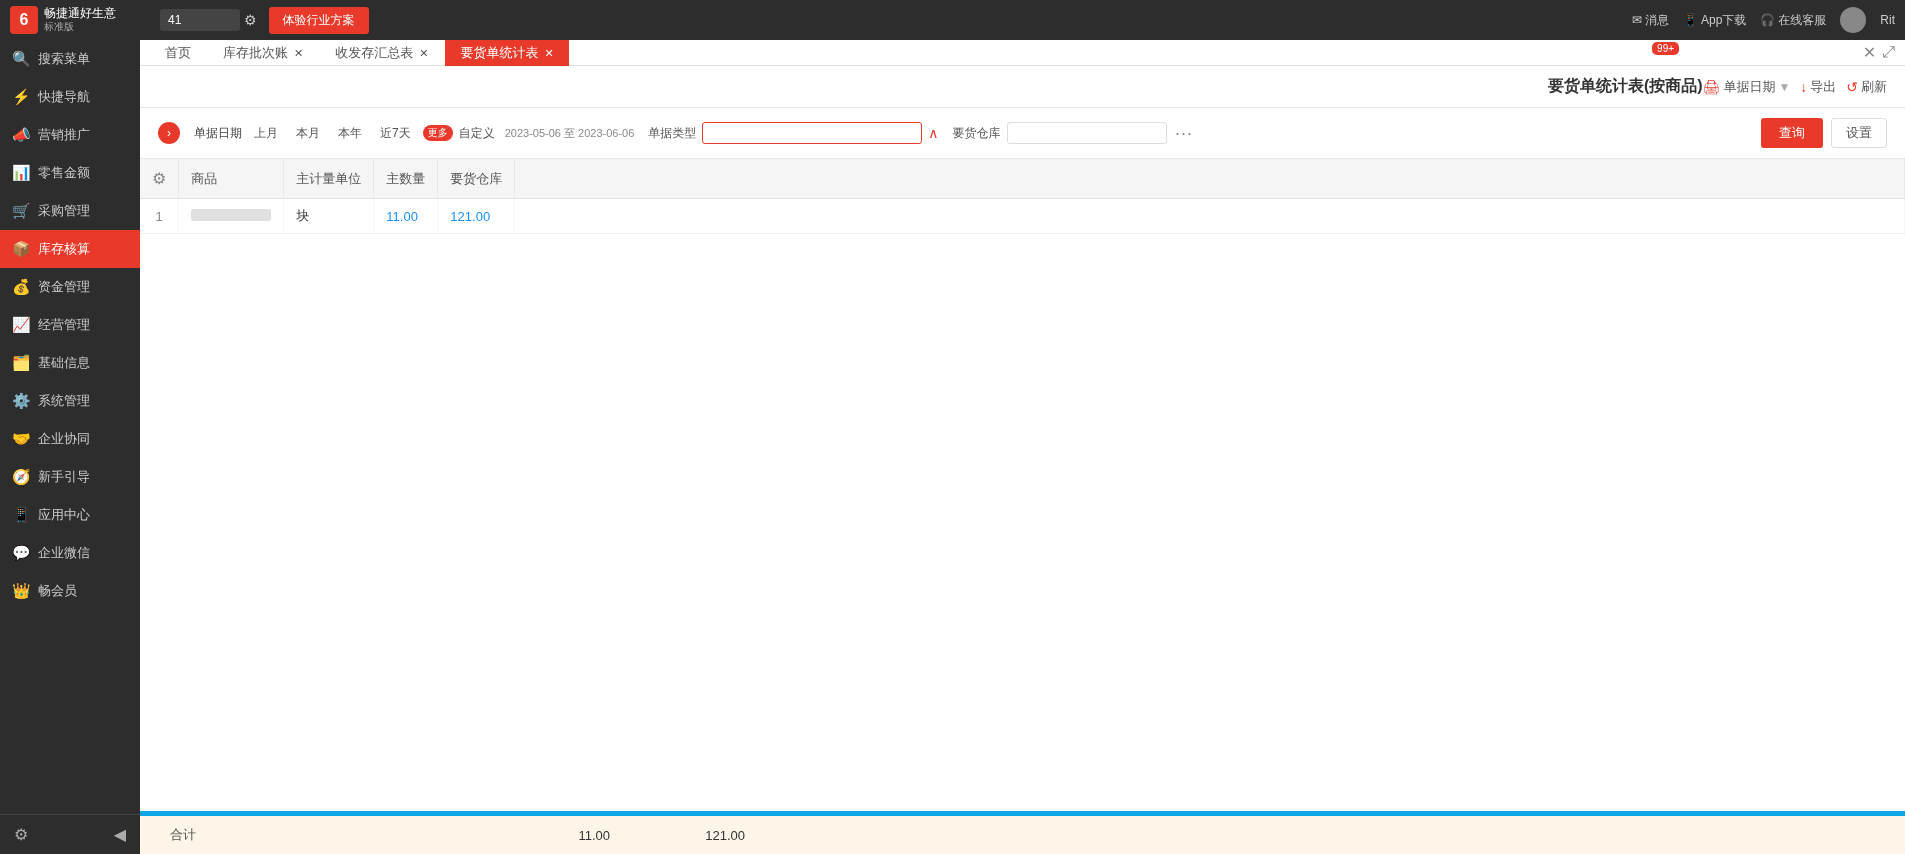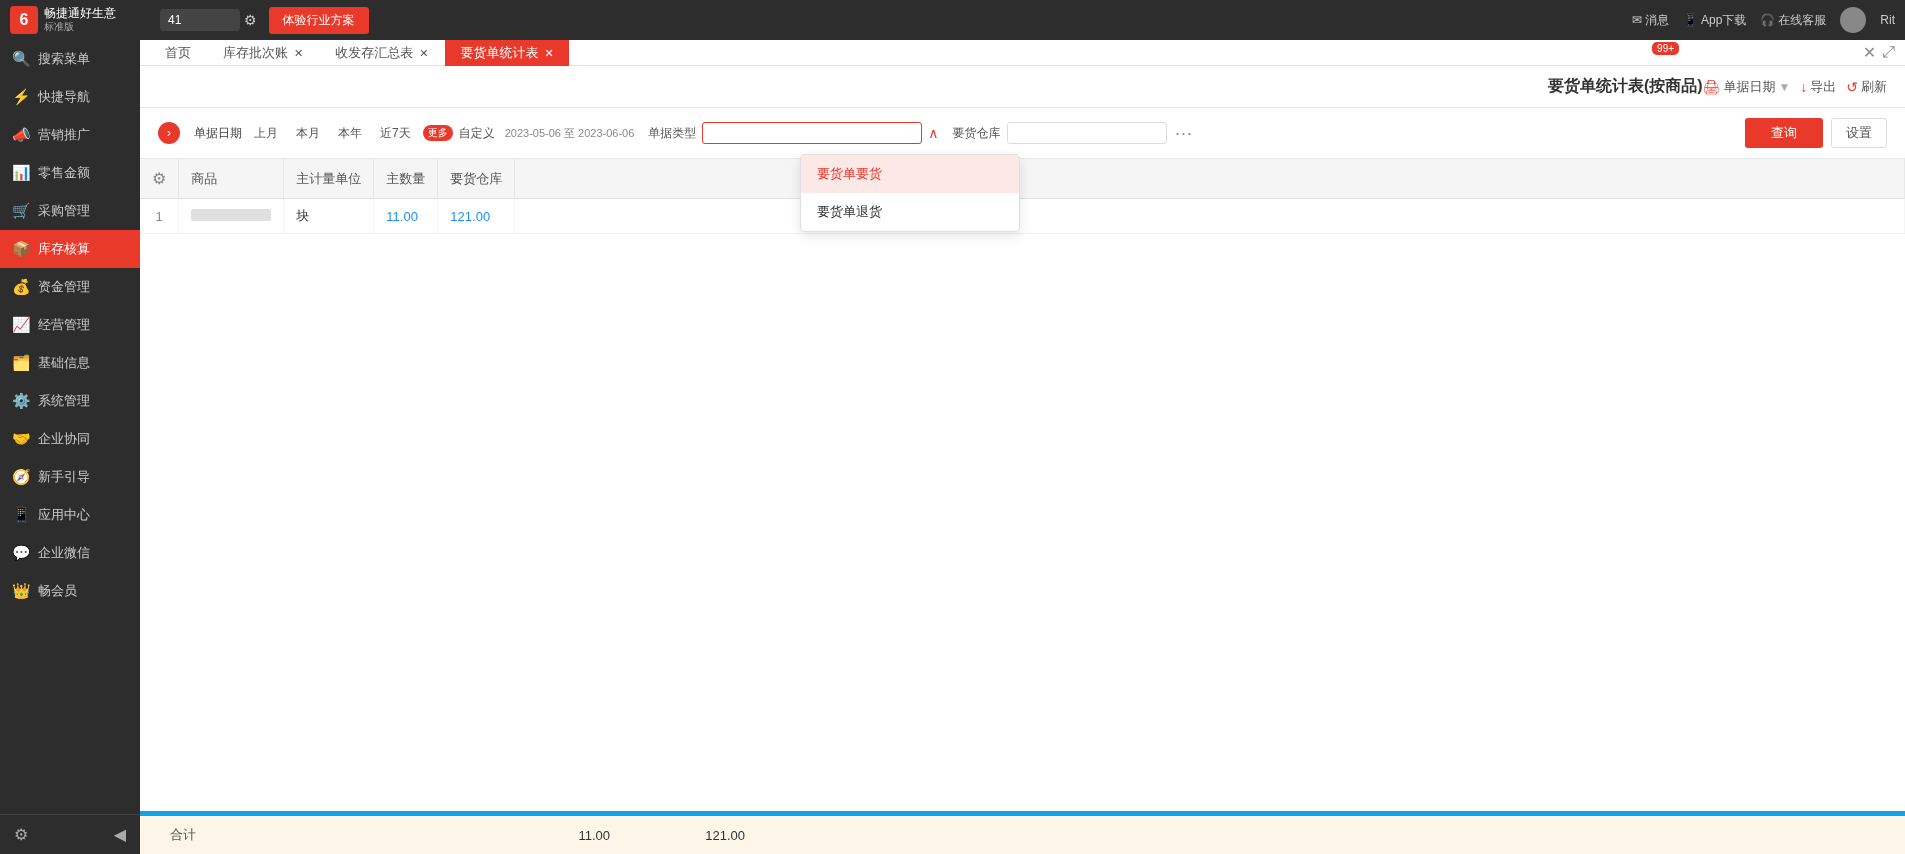--- a/index.html
+++ b/index.html
@@ -185,21 +185,21 @@
     }
     .filter-type-arrow { color: #e8392a; font-size: 14px; cursor: pointer; }
     .filter-warehouse-label { font-size: 12px; color: #555; }
     .filter-warehouse-input {
       border: 1px solid #ddd; padding: 3px 8px; border-radius: 3px; font-size: 12px;
       width: 160px; color: #333;
     }
     .filter-more-btn { font-size: 18px; color: #888; cursor: pointer; margin-left: 2px; }
     .filter-actions { margin-left: auto; display: flex; gap: 8px; }
     .btn-query {
-      background: #e8392a; color: #fff; border: none; padding: 5px 26px; border-radius: 3px; font-size: 13px; cursor: pointer;
+      background: #e8392a; color: #fff; border: none; padding: 5px 18px; border-radius: 3px; font-size: 13px; cursor: pointer;
     }
     .btn-setting {
       background: #fff; color: #555; border: 1px solid #ddd; padding: 5px 14px; border-radius: 3px; font-size: 13px; cursor: pointer;
     }
 
     
     .dropdown-menu {
       position: absolute;
       top: 46px;
       left: 660px;
@@ -450,28 +450,20 @@
         <span class="filter-warehouse-label">要货仓库</span>
         <input class="filter-warehouse-input" value="" style="">
         <span class="filter-more-btn">···</span>
       </div>
 
       <div class="filter-actions">
         <button class="btn-query">查询</button>
         <button class="btn-setting">设置</button>
       </div>
 
-      <div class="dropdown-menu">
-        <div class="dropdown-item selected">
-          <span>要货单要货</span>
-        </div>
-        <div class="dropdown-item">
-          <span>要货单退货</span>
-        </div>
-      </div>
     </div>
 
     <div class="table-area">
       <table class="data-table">
         <thead>
           <tr>
             <th>
               <span class="settings-icon">⚙</span>
             </th>
             <th>商品</th>

